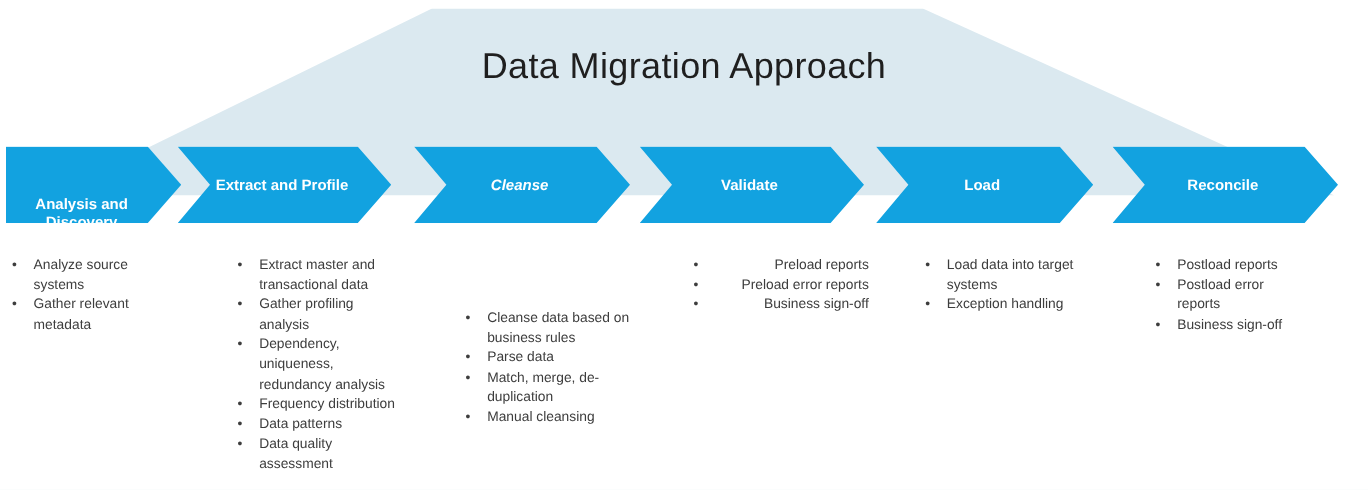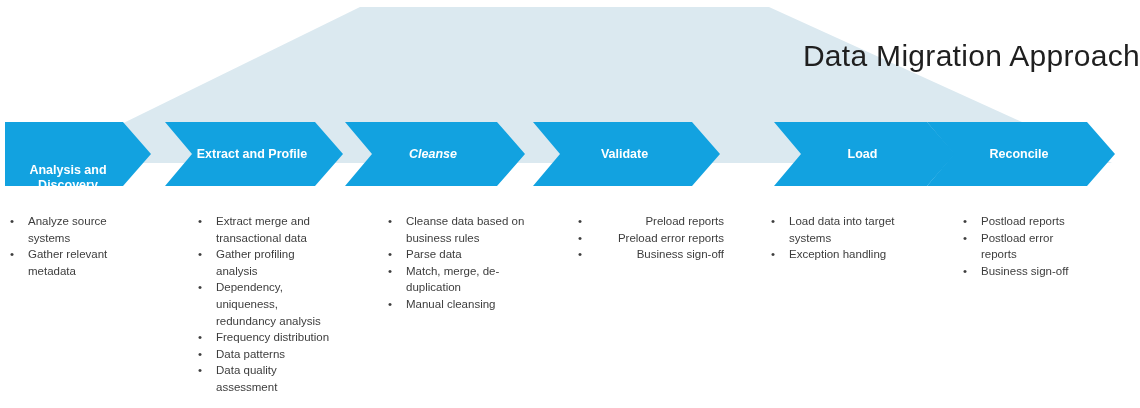--- a/index.html
+++ b/index.html
@@ -15,21 +15,21 @@
   .banner {
     position: absolute;
     inset: 0;
     background: var(--banner, #dbe9f0);
     clip-path: polygon(360px 7px, 769px 7px, 1112px 163px, 42px 163px);
   }
   .title {
     position: absolute;
     left: 0; right: 0;
     top: 38px;
-    text-align: right;
+    text-align: center;
     font-size: 30px;
     line-height: 36px;
     color: var(--title-text, #1f1f1f);
     letter-spacing: 0.3px;
   }
   .chevron {
     position: absolute;
     top: 122px;
     height: 64px;
     background: var(--chevron, #12a2e0);
@@ -74,49 +74,49 @@
 
 <div id="canvas">
 
   <div class="banner"></div>
 
   <div class="title">Data Migration Approach</div>
 
   <div class="chevron first" style="left:5px; width:146px;">
     <span class="label">Analysis and Discovery</span>
   </div>
-  <div class="chevron" style="left:165px; width:178px;">
+  <div class="chevron" style="left:148px; width:178px;">
     <span class="label">Extract and Profile</span>
   </div>
   <div class="chevron" style="left:345px; width:180px;font-style:italic;">
     <span class="label">Cleanse</span>
   </div>
   <div class="chevron" style="left:533px; width:187px;">
     <span class="label">Validate</span>
   </div>
-  <div class="chevron" style="left:774px; width:181px;">
+  <div class="chevron" style="left:730px; width:181px;">
     <span class="label">Load</span>
   </div>
   <div class="chevron" style="left:927px; width:188px;">
     <span class="label">Reconcile</span>
   </div>
 
   <ul class="bullets" style="left:7px; width:128px;">
       <li>Analyze source systems</li>
       <li>Gather relevant metadata</li>
     </ul>
   <ul class="bullets" style="left:195px; width:143px;">
-      <li>Extract merge and transactional data</li>
+      <li>Extract master and transactional data</li>
       <li>Gather profiling analysis</li>
       <li>Dependency, uniqueness, redundancy analysis</li>
       <li>Frequency distribution</li>
       <li>Data patterns</li>
       <li>Data quality assessment</li>
     </ul>
-  <ul class="bullets" style="left:385px; width:141px;">
+  <ul class="bullets" style="left:385px; width:141px;margin-top:44px;">
       <li>Cleanse data based on business rules</li>
       <li>Parse data</li>
       <li>Match, merge, de-duplication</li>
       <li>Manual cleansing</li>
     </ul>
   <ul class="bullets" style="left:575px; width:149px;text-align:right;">
       <li>Preload reports</li>
       <li>Preload error reports</li>
       <li>Business sign-off</li>
     </ul>

